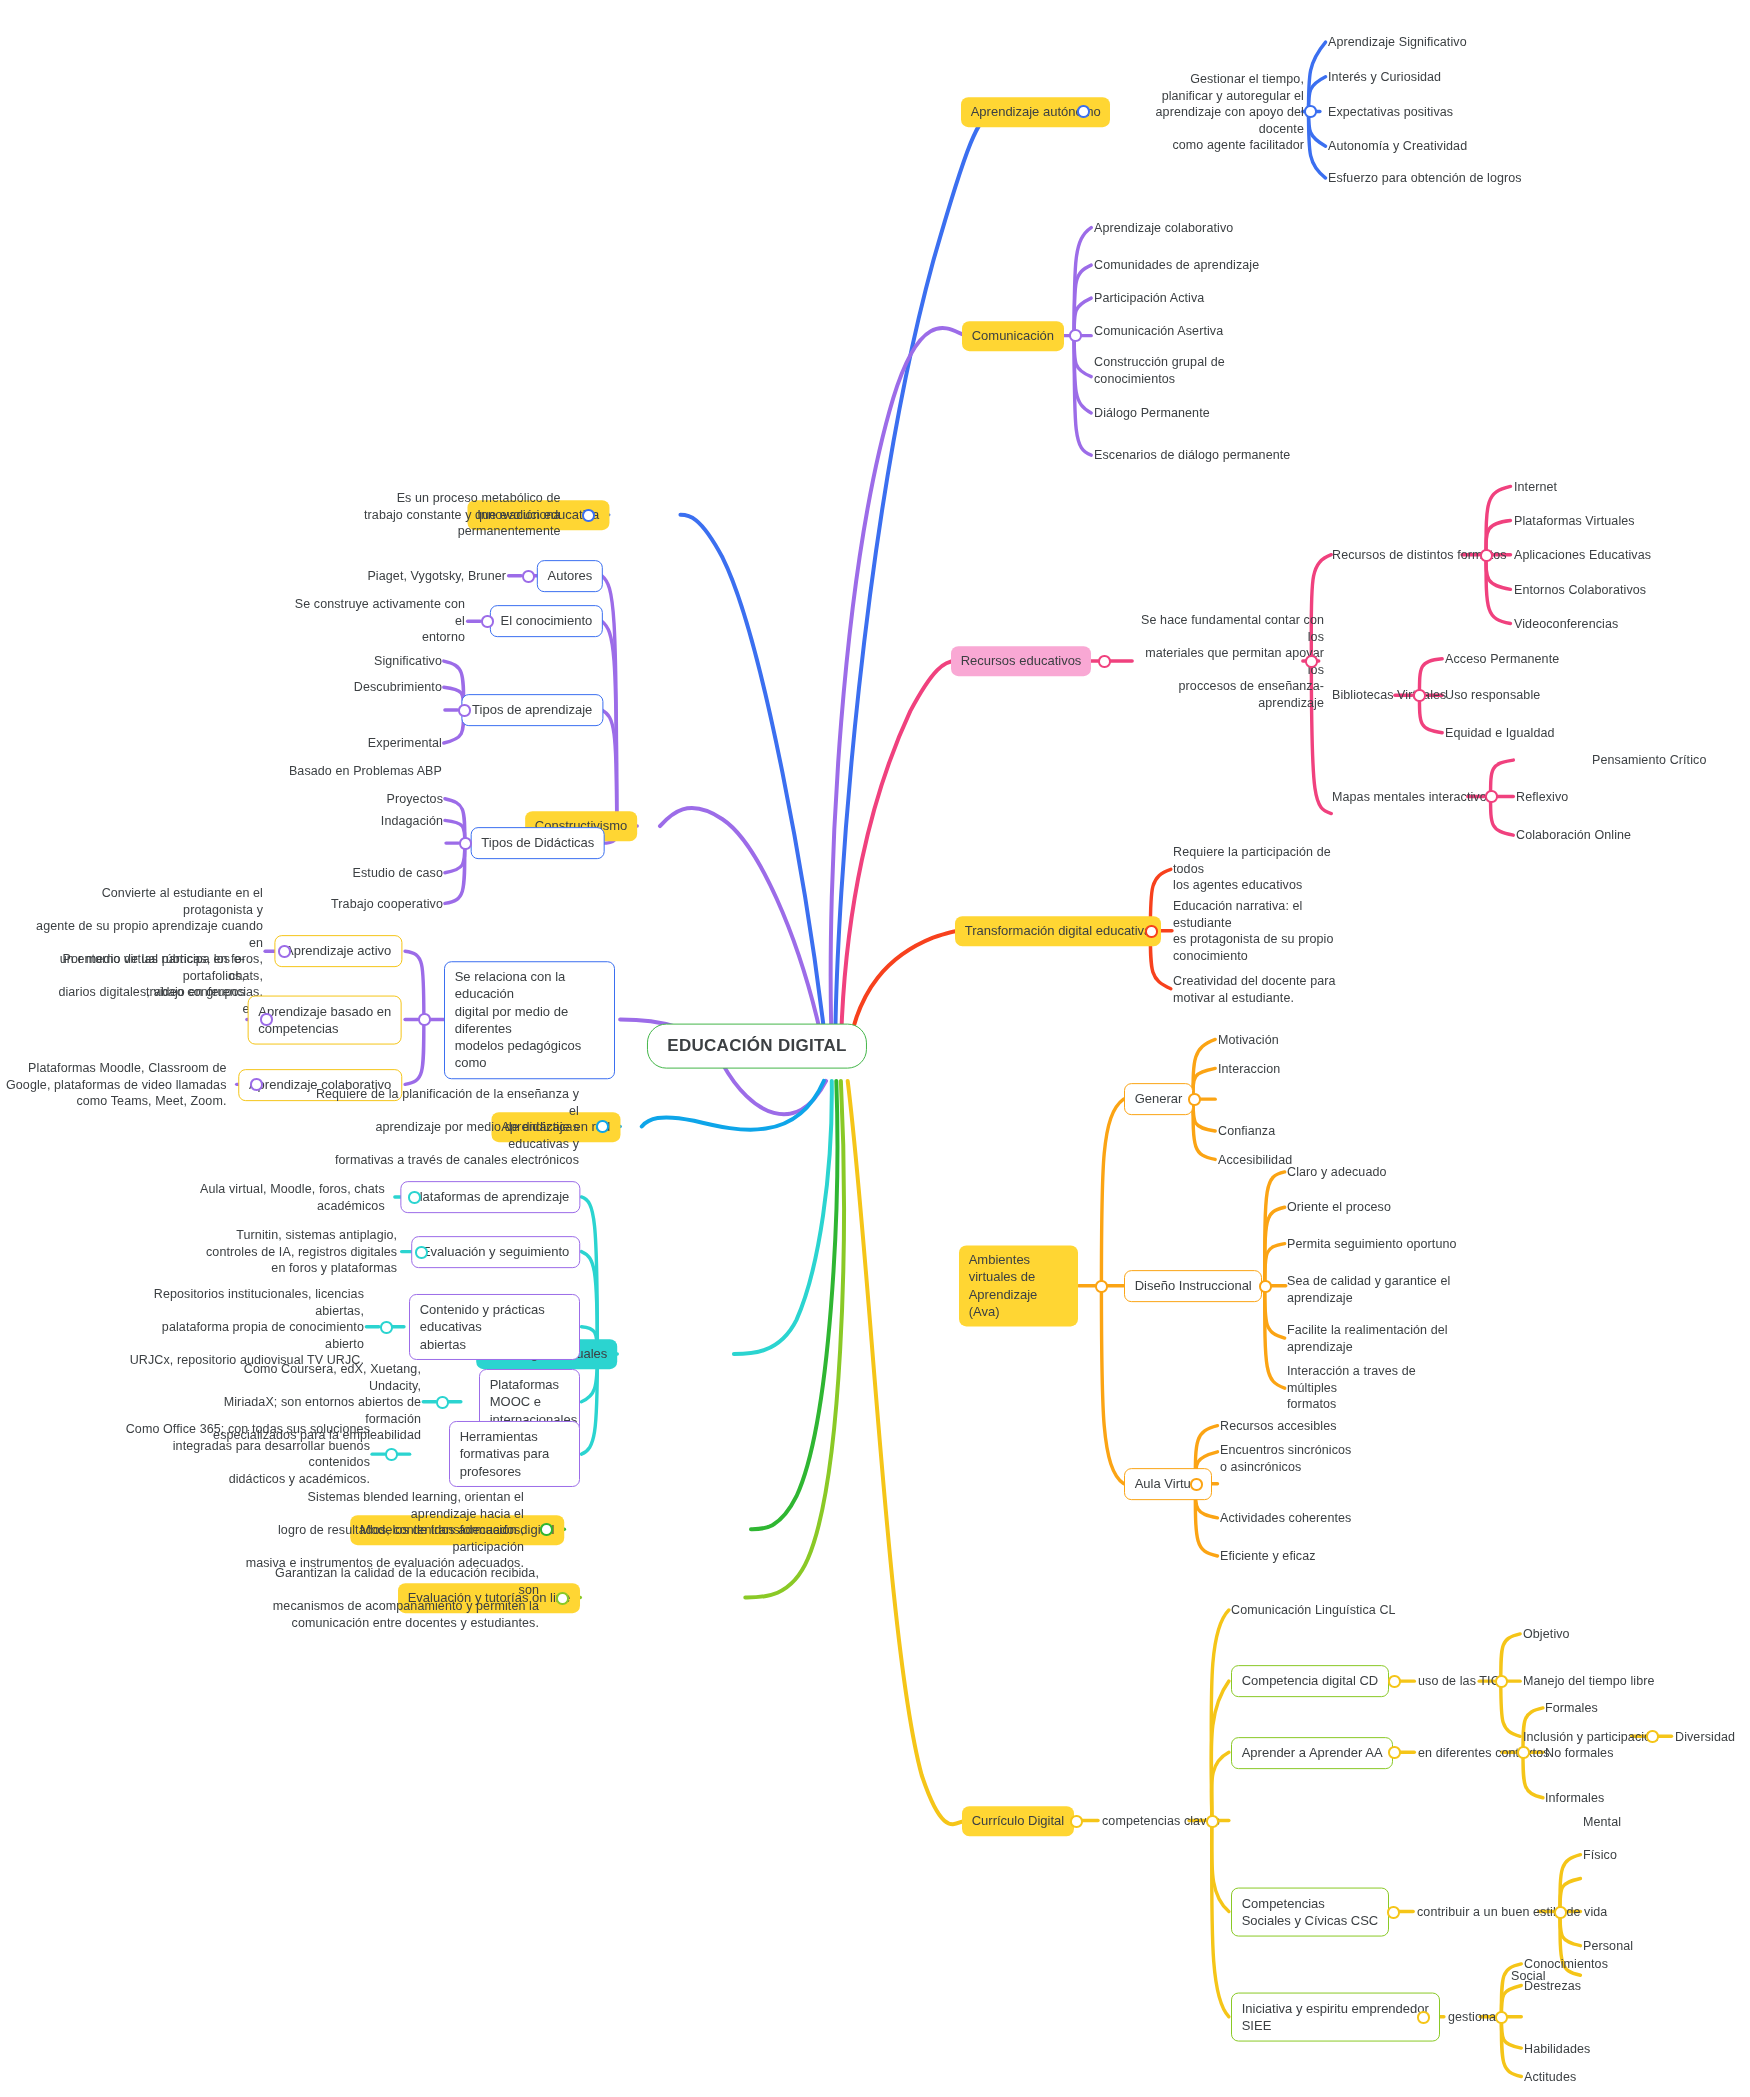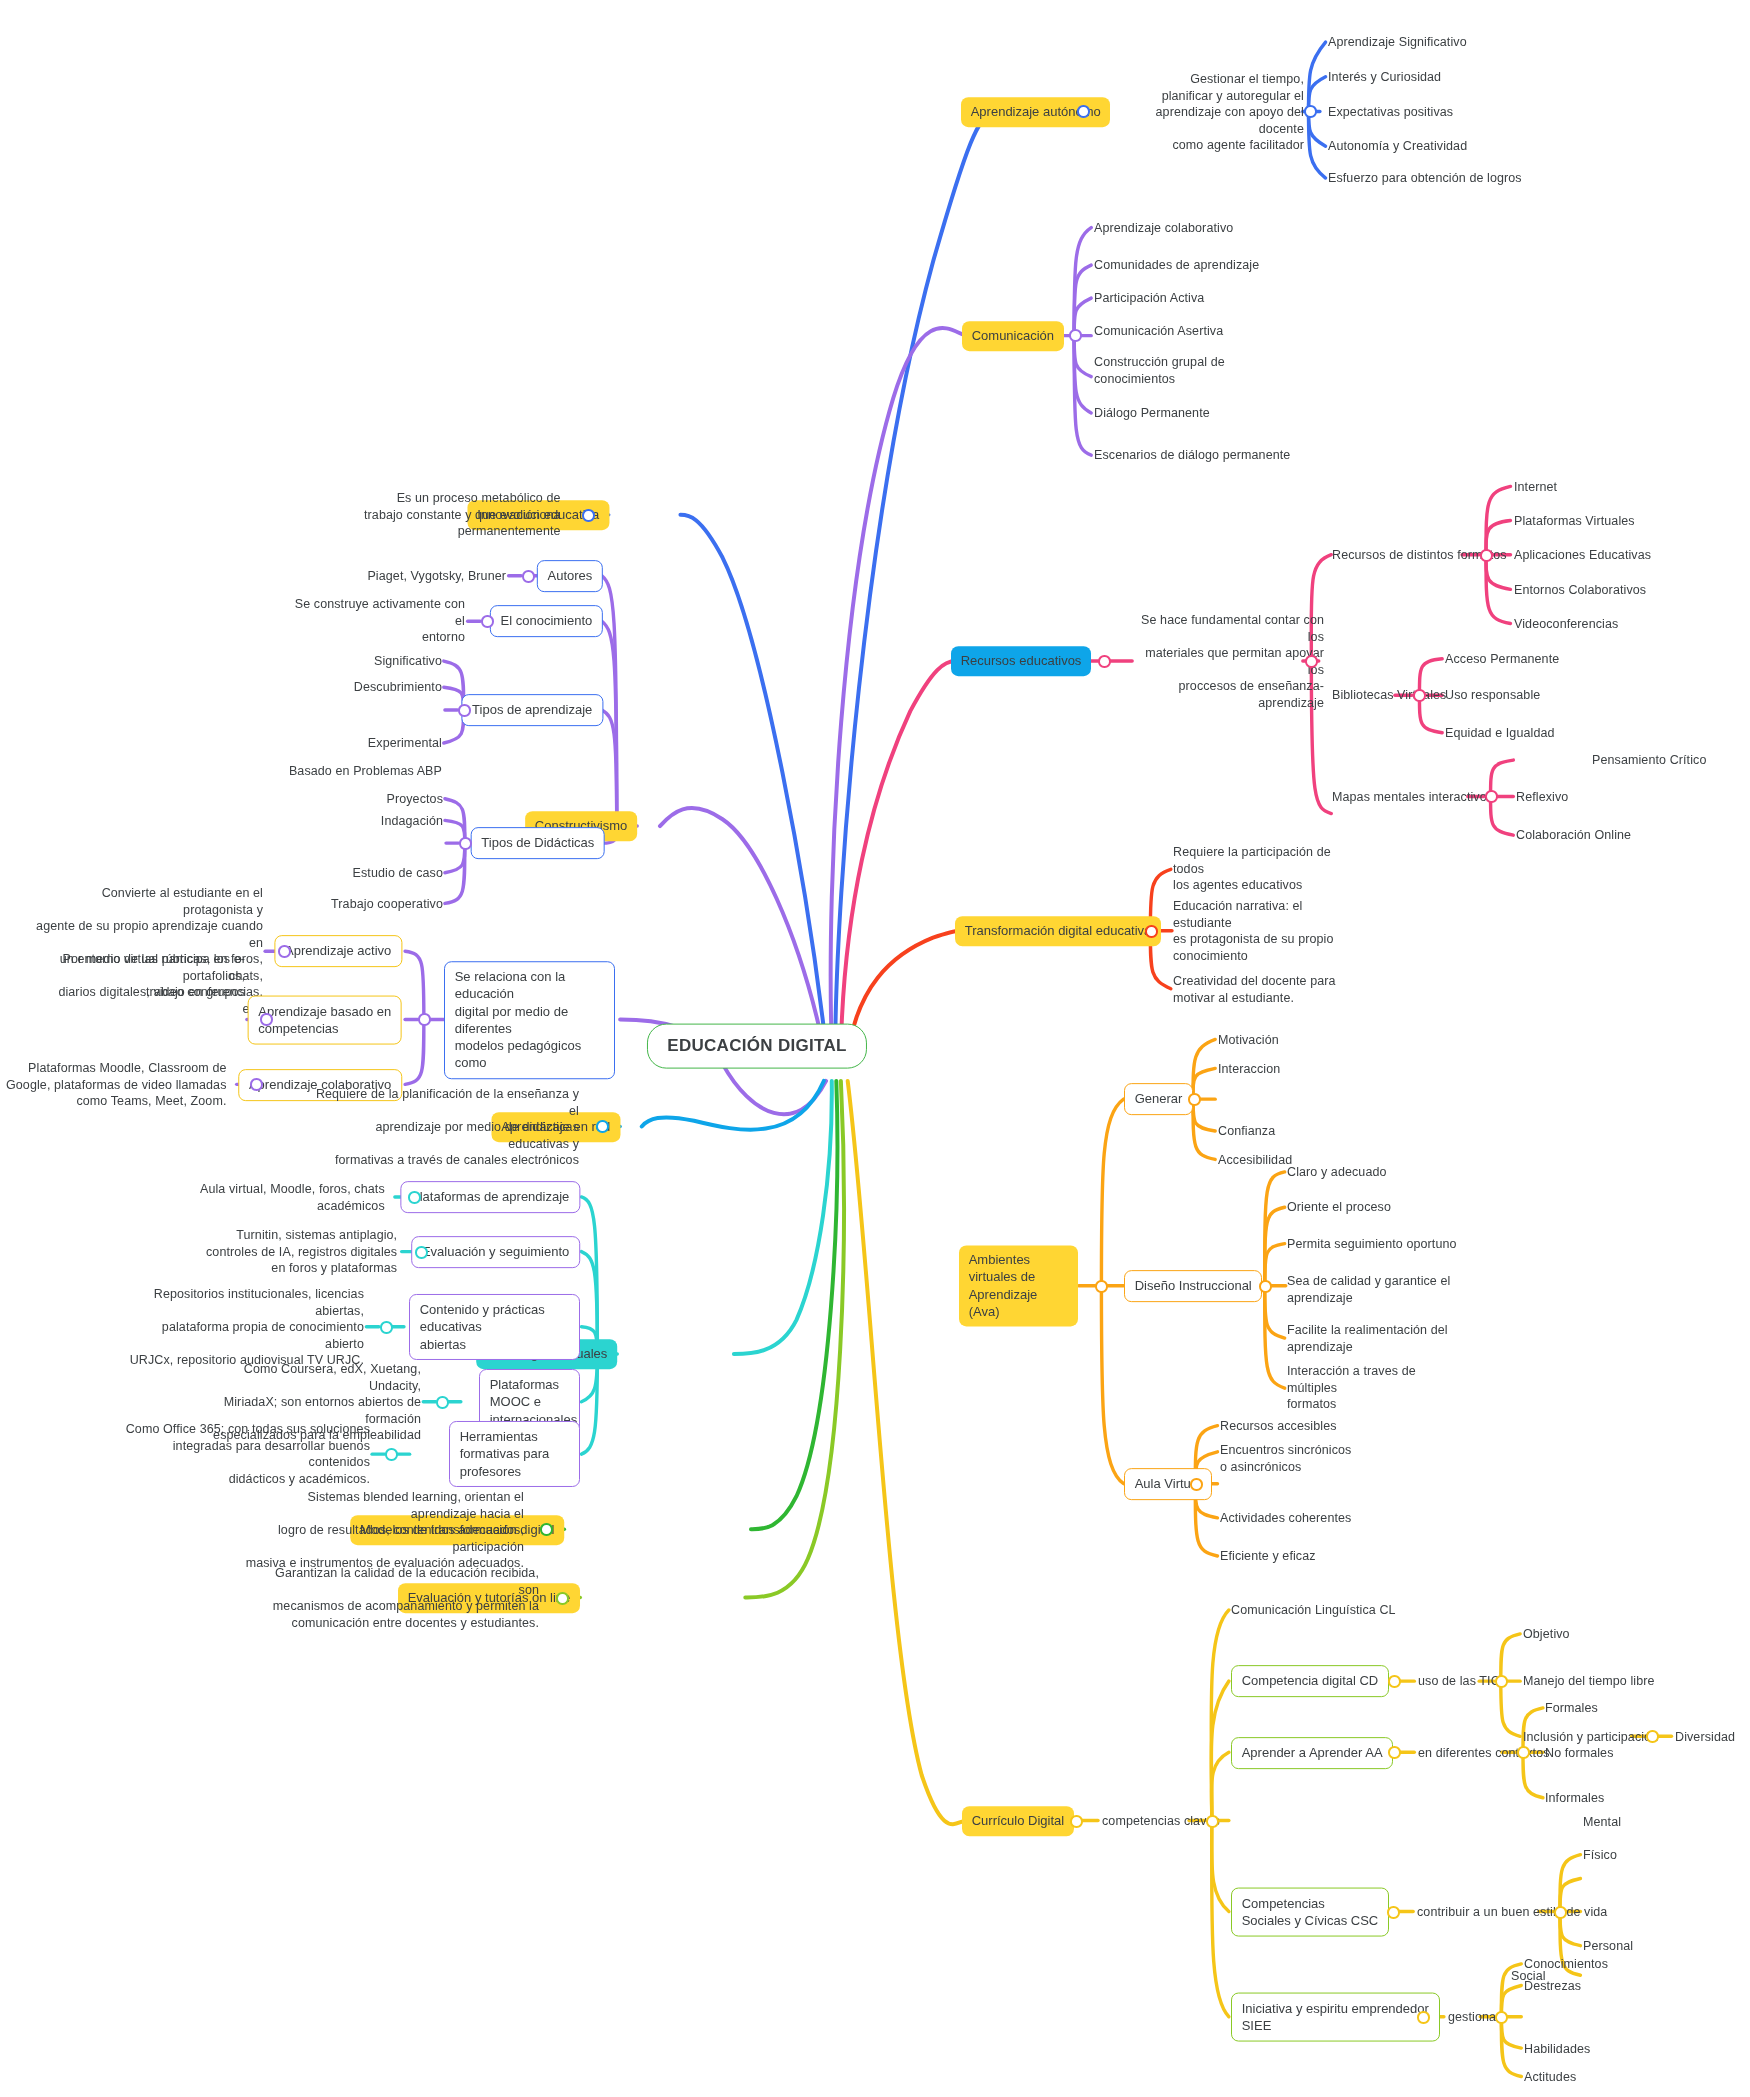--- a/index.html
+++ b/index.html
@@ -299,21 +299,21 @@
   <div class="connector" style="left:1069px; top:329px; border-color:#9c6ce8;"></div>
   <div class="node leaf" style="left:1094px; top:228px; transform:translateY(-50%);">Aprendizaje colaborativo</div>
   <div class="node leaf" style="left:1094px; top:265px; transform:translateY(-50%);">Comunidades de aprendizaje</div>
   <div class="node leaf" style="left:1094px; top:298px; transform:translateY(-50%);">Participación Activa</div>
   <div class="node leaf" style="left:1094px; top:331px; transform:translateY(-50%);">Comunicación Asertiva</div>
   <div class="node leaf" style="left:1094px; top:370px; transform:translateY(-50%);">Construcción grupal de
 conocimientos</div>
   <div class="node leaf" style="left:1094px; top:413px; transform:translateY(-50%);">Diálogo Permanente</div>
   <div class="node leaf" style="left:1094px; top:455px; transform:translateY(-50%);">Escenarios de diálogo permanente</div>
 
-  <div class="node box filled" style="left:951px; top:661px; transform:translateY(-50%); background:#0ea5e9;">Recursos educativos</div>
+  <div class="node box filled" style="left:951px; top:661px; transform:translateY(-50%); background:#f9a8d4;">Recursos educativos</div>
   <div class="connector" style="left:1098px; top:655px; border-color:#f0417e;"></div>
   <div class="node desc right-text" style="left:1136px; top:661px; transform:translateY(-50%); width:188px;">Se hace fundamental contar con los
 materiales que permitan apoyar los
 proccesos de enseñanza-aprendizaje</div>
   <div class="connector" style="left:1305px; top:655px; border-color:#f0417e;"></div>
 
   <div class="node leaf" style="left:1332px; top:555px; transform:translateY(-50%);">Recursos de distintos formatos</div>
   <div class="connector" style="left:1480px; top:549px; border-color:#f0417e;"></div>
   <div class="node leaf" style="left:1514px; top:487px; transform:translateY(-50%);">Internet</div>
   <div class="node leaf" style="left:1514px; top:521px; transform:translateY(-50%);">Plataformas Virtuales</div>

